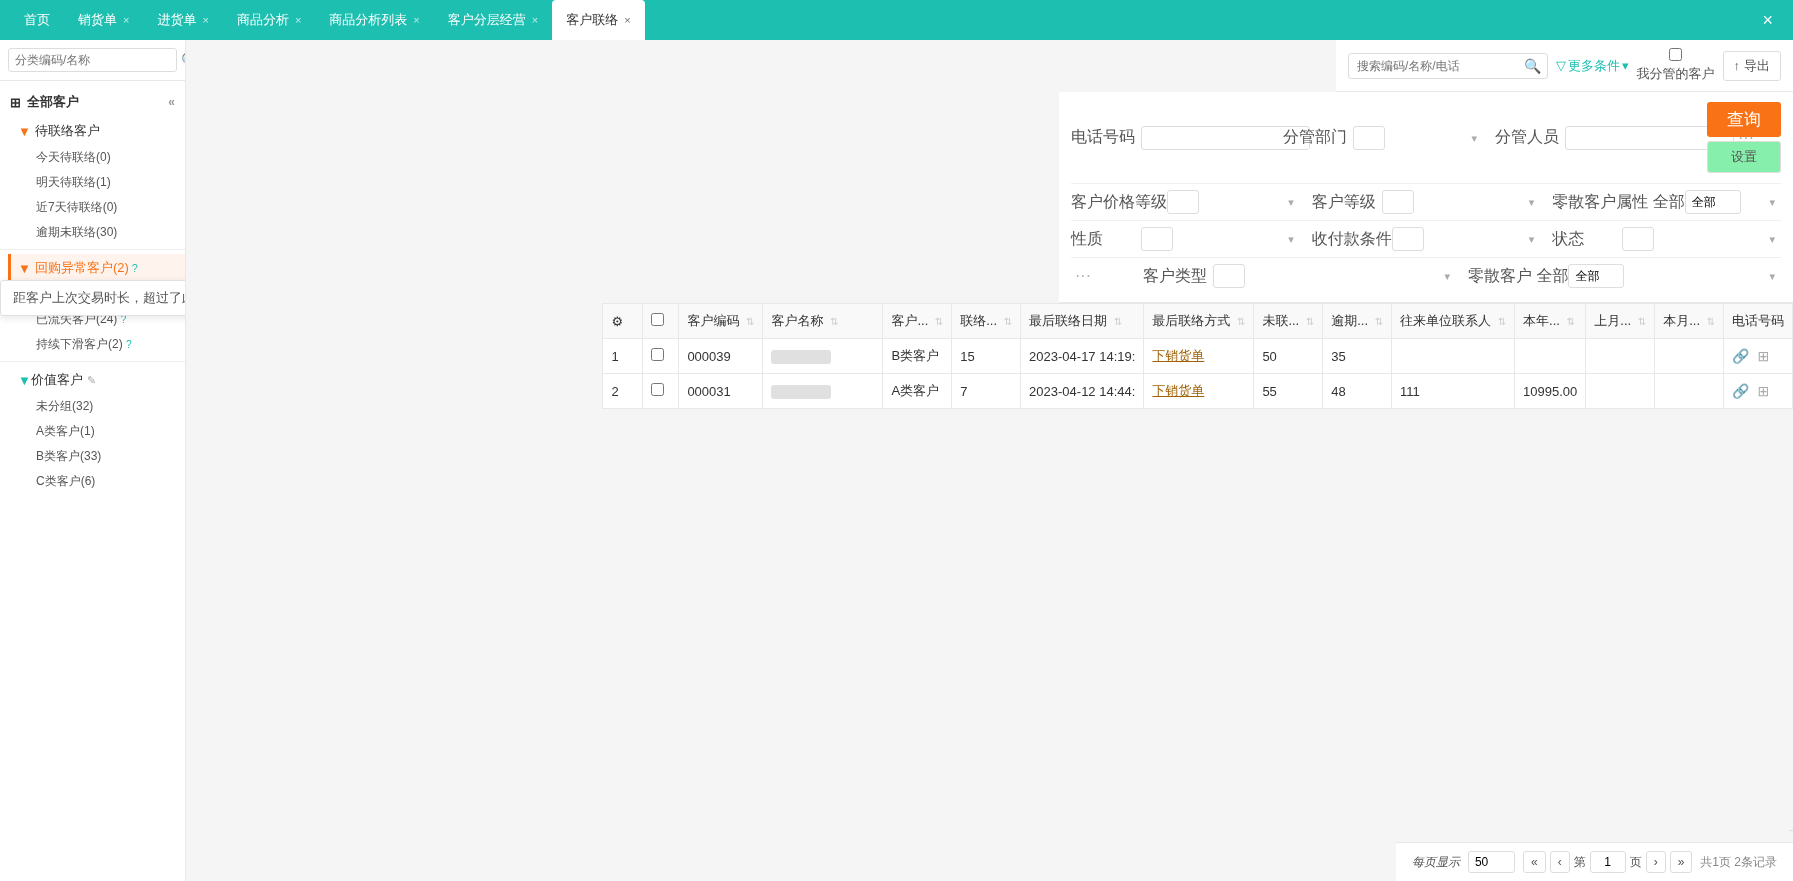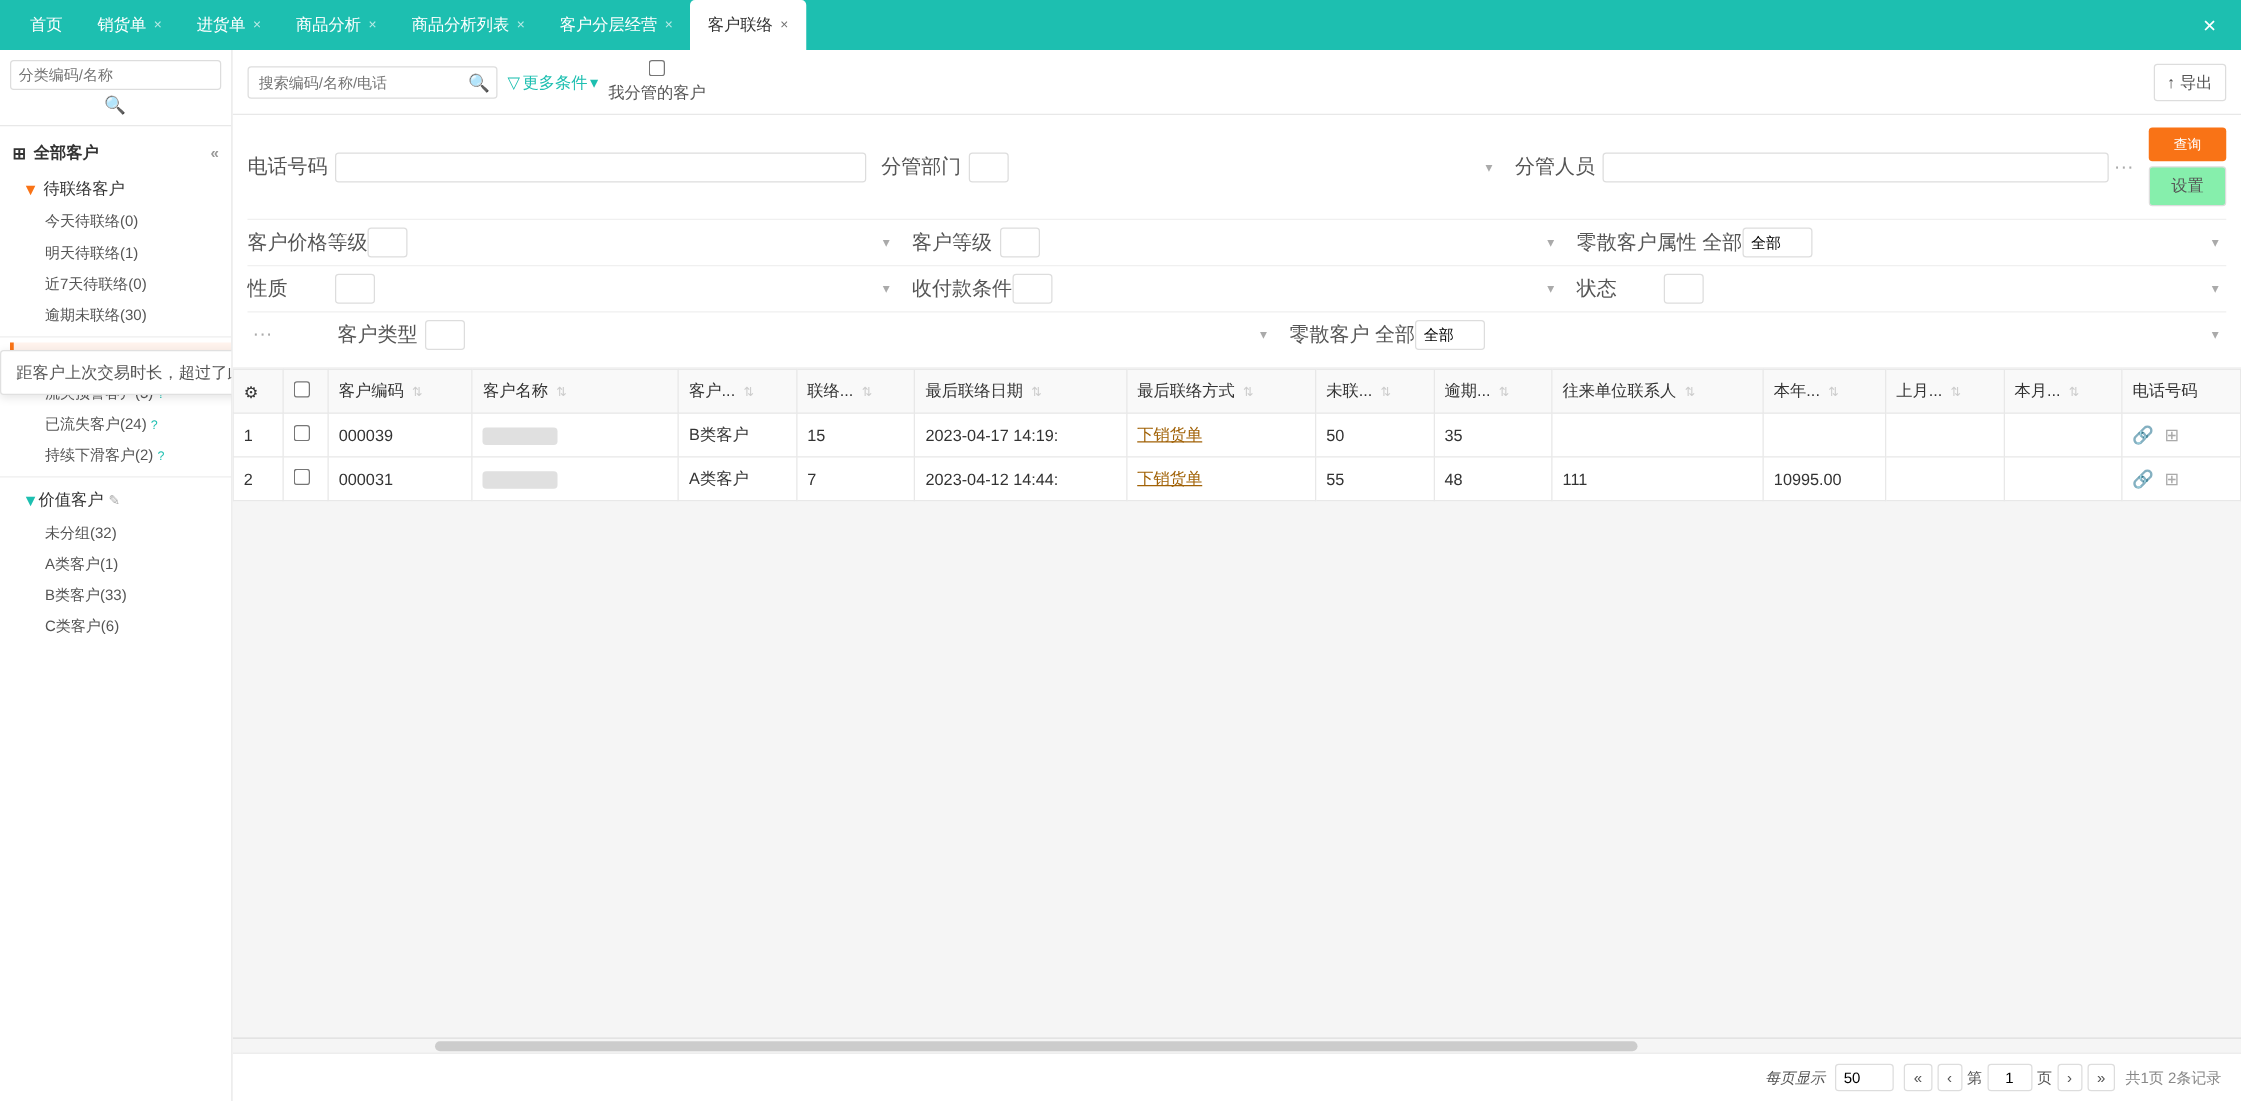--- a/index.html
+++ b/index.html
@@ -25,21 +25,21 @@
     .main-layout {
       display: flex; height: calc(881px - 40px);
     }
 
     
     .sidebar {
       width: 186px; background: #fff; border-right: 1px solid #e8e8e8;
       display: flex; flex-direction: column; overflow: hidden; flex-shrink: 0;
     }
     .sidebar-search {
-      padding: 8px; border-bottom: 1px solid #e8e8e8; display: flex; align-items: center; gap: 4px; flex-direction: column;
+      padding: 8px; border-bottom: 1px solid #e8e8e8; display: flex; align-items: center; gap: 4px;
     }
     .sidebar-search input {
       flex: 1; border: 1px solid #ddd; border-radius: 3px; padding: 4px 6px; font-size: 12px; outline: none;
     }
     .sidebar-search .search-icon { color: #aaa; font-size: 14px; cursor: pointer; }
     .sidebar-tree { flex: 1; overflow-y: auto; padding: 6px 0; }
     .tree-root {
       display: flex; align-items: center; padding: 6px 10px; font-weight: bold; color: #333;
       cursor: pointer;
     }
@@ -62,21 +62,21 @@
 
     
     .tooltip-overlay {
       position: absolute; top: 240px; left: 0; background: #fff; border: 1px solid #e0e0e0;
       padding: 8px 12px; font-size: 12px; color: #555; z-index: 100; max-width: 320px;
       box-shadow: 0 2px 8px rgba(0,0,0,0.1); border-radius: 3px; white-space: nowrap;
     }
 
     
     .content {
-      flex: 1; display: flex; flex-direction: column; overflow: hidden;
+      flex: 1; display: flex; flex-direction: column; overflow: hidden; align-items: flex-end;
     }
 
     
     .filter-bar {
       background: #fff; border-bottom: 1px solid #e8e8e8; padding: 8px 12px;
       display: flex; align-items: center; gap: 8px; flex-wrap: wrap;
     }
     .search-input-wrap {
       position: relative; display: flex; align-items: center;
     }
@@ -115,21 +115,21 @@
       font-size: 12px; outline: none; background: #fff; appearance: none; cursor: pointer;
       position: relative;
     }
     .select-wrap { flex: 1; position: relative; }
     .select-wrap::after {
       content: '▾'; position: absolute; right: 6px; top: 50%; transform: translateY(-50%);
       color: #aaa; font-size: 11px; pointer-events: none;
     }
     .btn-query {
       background: #f97316; color: #fff; border: none; border-radius: 3px;
-      padding: 6px 20px; cursor: pointer; font-size: 11px; font-weight: 500;
+      padding: 6px 20px; cursor: pointer; font-size: 17px; font-weight: 500;
     }
     .btn-set {
       background: #86efac; color: #555; border: 1px solid #ddd; border-radius: 3px;
       padding: 6px 16px; cursor: pointer; font-size: 13px;
     }
     .btn-wrap { display: flex; flex-direction: column; gap: 4px; padding: 4px 0; }
     .dots { color: #aaa; font-size: 16px; cursor: pointer; margin-left: 4px; }
 
     
     .table-area {

